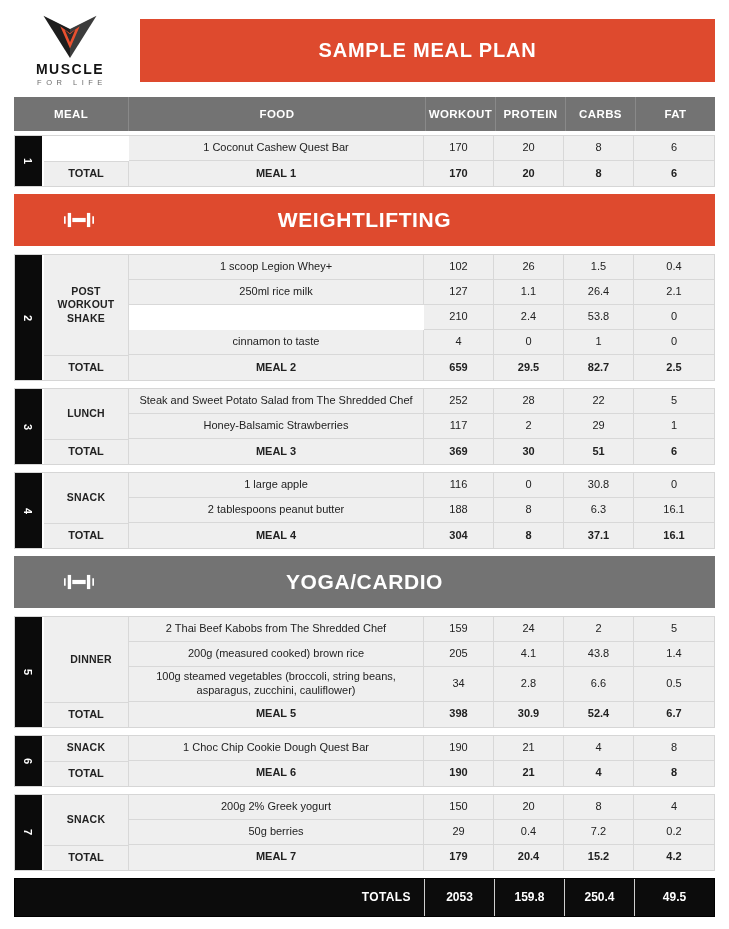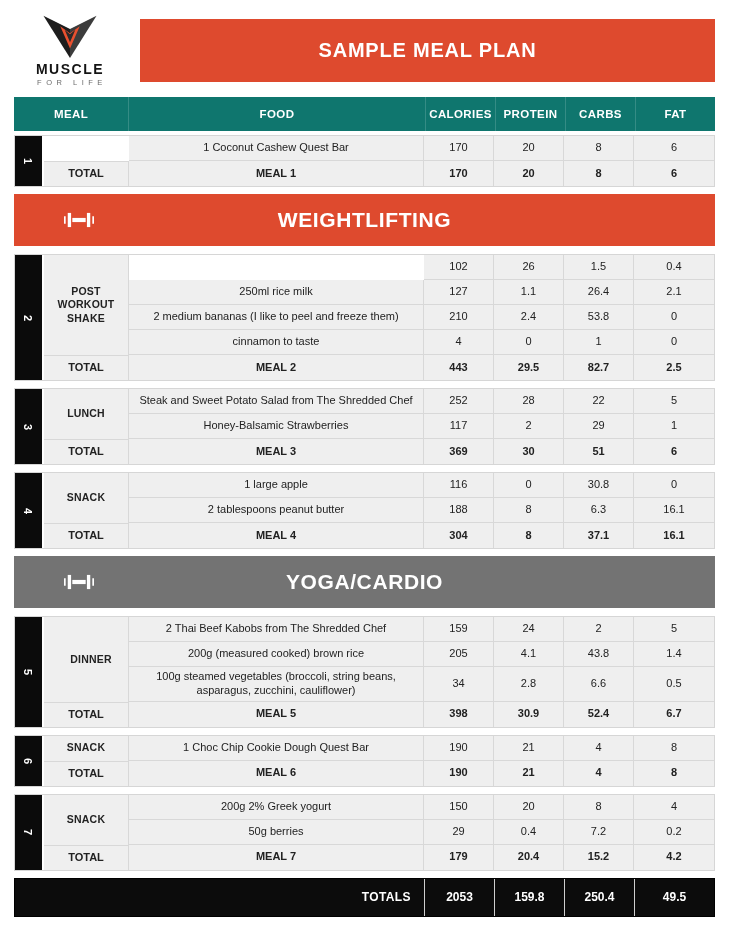--- a/index.html
+++ b/index.html
@@ -69,24 +69,24 @@
         <polygon points="26,19 32,24 38,19 32,33" fill="#2a2a2a"></polygon>
       </svg>
       <div class="logo-name">MUSCLE</div>
       <div class="logo-tagline">FOR LIFE</div>
     </div>
     <div class="title-banner" style="background: rgb(222, 74, 46);">
       <div class="title">SAMPLE MEAL PLAN</div>
     </div>
   </div>
 
-  <div class="grid7 thead" style="background: #0f766e;">
+  <div class="grid7 thead" style="background: #737373;">
     <div class="hcell span2">MEAL</div>
     <div class="hcell hdiv">FOOD</div>
-    <div class="hcell hdiv">CALORIES</div>
+    <div class="hcell hdiv">WORKOUT</div>
     <div class="hcell hdiv">PROTEIN</div>
     <div class="hcell hdiv">CARBS</div>
     <div class="hcell hdiv">FAT</div>
   </div>
 
   <div>
       <div class="grid7 section">
         <div class="numbar" style="grid-area: 1 / 1 / span 2;">
           <span>1</span>
         </div>
@@ -110,42 +110,42 @@
             <rect x="27.5" y="1.5" width="4" height="17" fill="#fff"></rect>
             <rect x="34" y="5.5" width="2" height="9" fill="#fff"></rect>
           </svg></div>
         <div class="banner-label">WEIGHTLIFTING</div>
       </div>
       <div class="grid7 section">
         <div class="numbar" style="grid-area: 1 / 1 / span 5;">
           <span>2</span>
         </div>
         <div class="cell meal-label br" style="grid-area: 1 / 2 / span 4;">POST WORKOUT SHAKE</div>
+        <div class="cell br bb" style="grid-area: 1 / 3;">1 scoop Legion Whey+</div>
         <div class="cell bb br" style="grid-area: 1 / 4;">102</div>
         <div class="cell bb br" style="grid-area: 1 / 5;">26</div>
         <div class="cell bb br" style="grid-area: 1 / 6;">1.5</div>
         <div class="cell bb" style="grid-area: 1 / 7;">0.4</div>
         <div class="cell br bb" style="grid-area: 2 / 3;">250ml rice milk</div>
         <div class="cell bb br" style="grid-area: 2 / 4;">127</div>
         <div class="cell bb br" style="grid-area: 2 / 5;">1.1</div>
         <div class="cell bb br" style="grid-area: 2 / 6;">26.4</div>
         <div class="cell bb" style="grid-area: 2 / 7;">2.1</div>
-        <div class="cell br bb" style="grid-area: 3 / 3;">2 medium bananas (I like to peel and freeze them)</div>
         <div class="cell bb br" style="grid-area: 3 / 4;">210</div>
         <div class="cell bb br" style="grid-area: 3 / 5; text-align: center;">2.4</div>
         <div class="cell bb br" style="grid-area: 3 / 6;">53.8</div>
         <div class="cell bb" style="grid-area: 3 / 7;">0</div>
         <div class="cell br bb" style="grid-area: 4 / 3;">cinnamon to taste</div>
         <div class="cell bb br" style="grid-area: 4 / 4;">4</div>
         <div class="cell bb br" style="grid-area: 4 / 5;">0</div>
         <div class="cell bb br" style="grid-area: 4 / 6;">1</div>
         <div class="cell bb" style="grid-area: 4 / 7;">0</div>
         <div class="cell bold br bt" style="grid-area: 5 / 2;">TOTAL</div>
         <div class="cell bold br" style="grid-area: 5 / 3;">MEAL 2</div>
-        <div class="cell bold br" style="grid-area: 5 / 4;">443</div>
+        <div class="cell bold br" style="grid-area: 5 / 4;">659</div>
         <div class="cell bold br" style="grid-area: 5 / 5;">29.5</div>
         <div class="cell bold br" style="grid-area: 5 / 6;">82.7</div>
         <div class="cell bold" style="grid-area: 5 / 7;">2.5</div>
       </div>
       <div class="grid7 section">
         <div class="numbar" style="grid-area: 1 / 1 / span 3;">
           <span>3</span>
         </div>
         <div class="cell meal-label br" style="grid-area: 1 / 2 / span 2;">LUNCH</div>
         <div class="cell br bb" style="grid-area: 1 / 3;">Steak and Sweet Potato Salad from The Shredded Chef</div>

